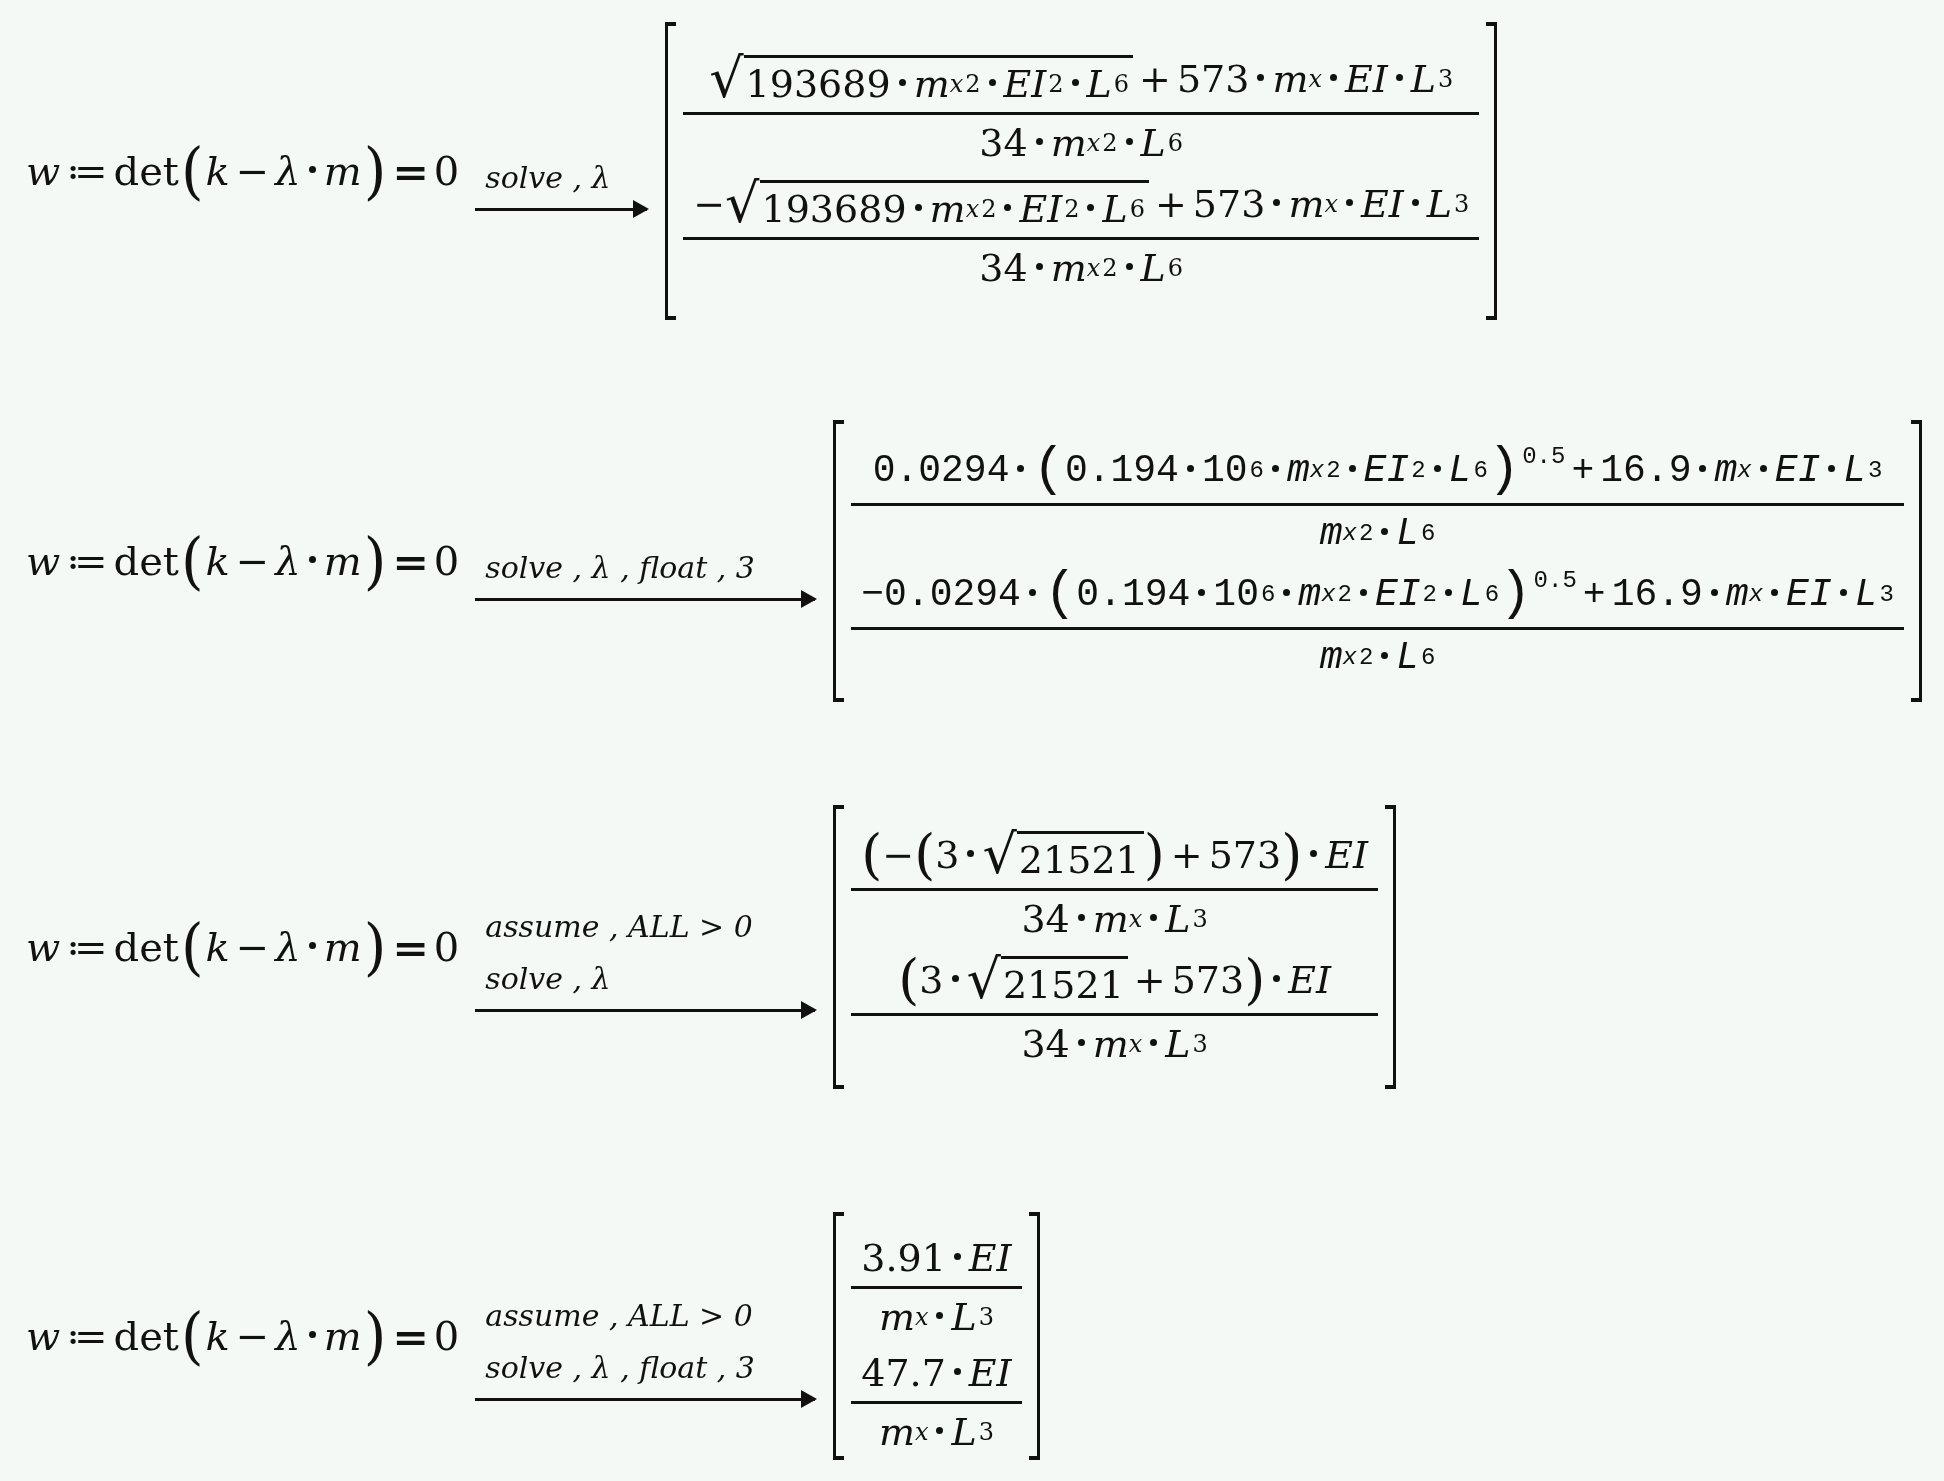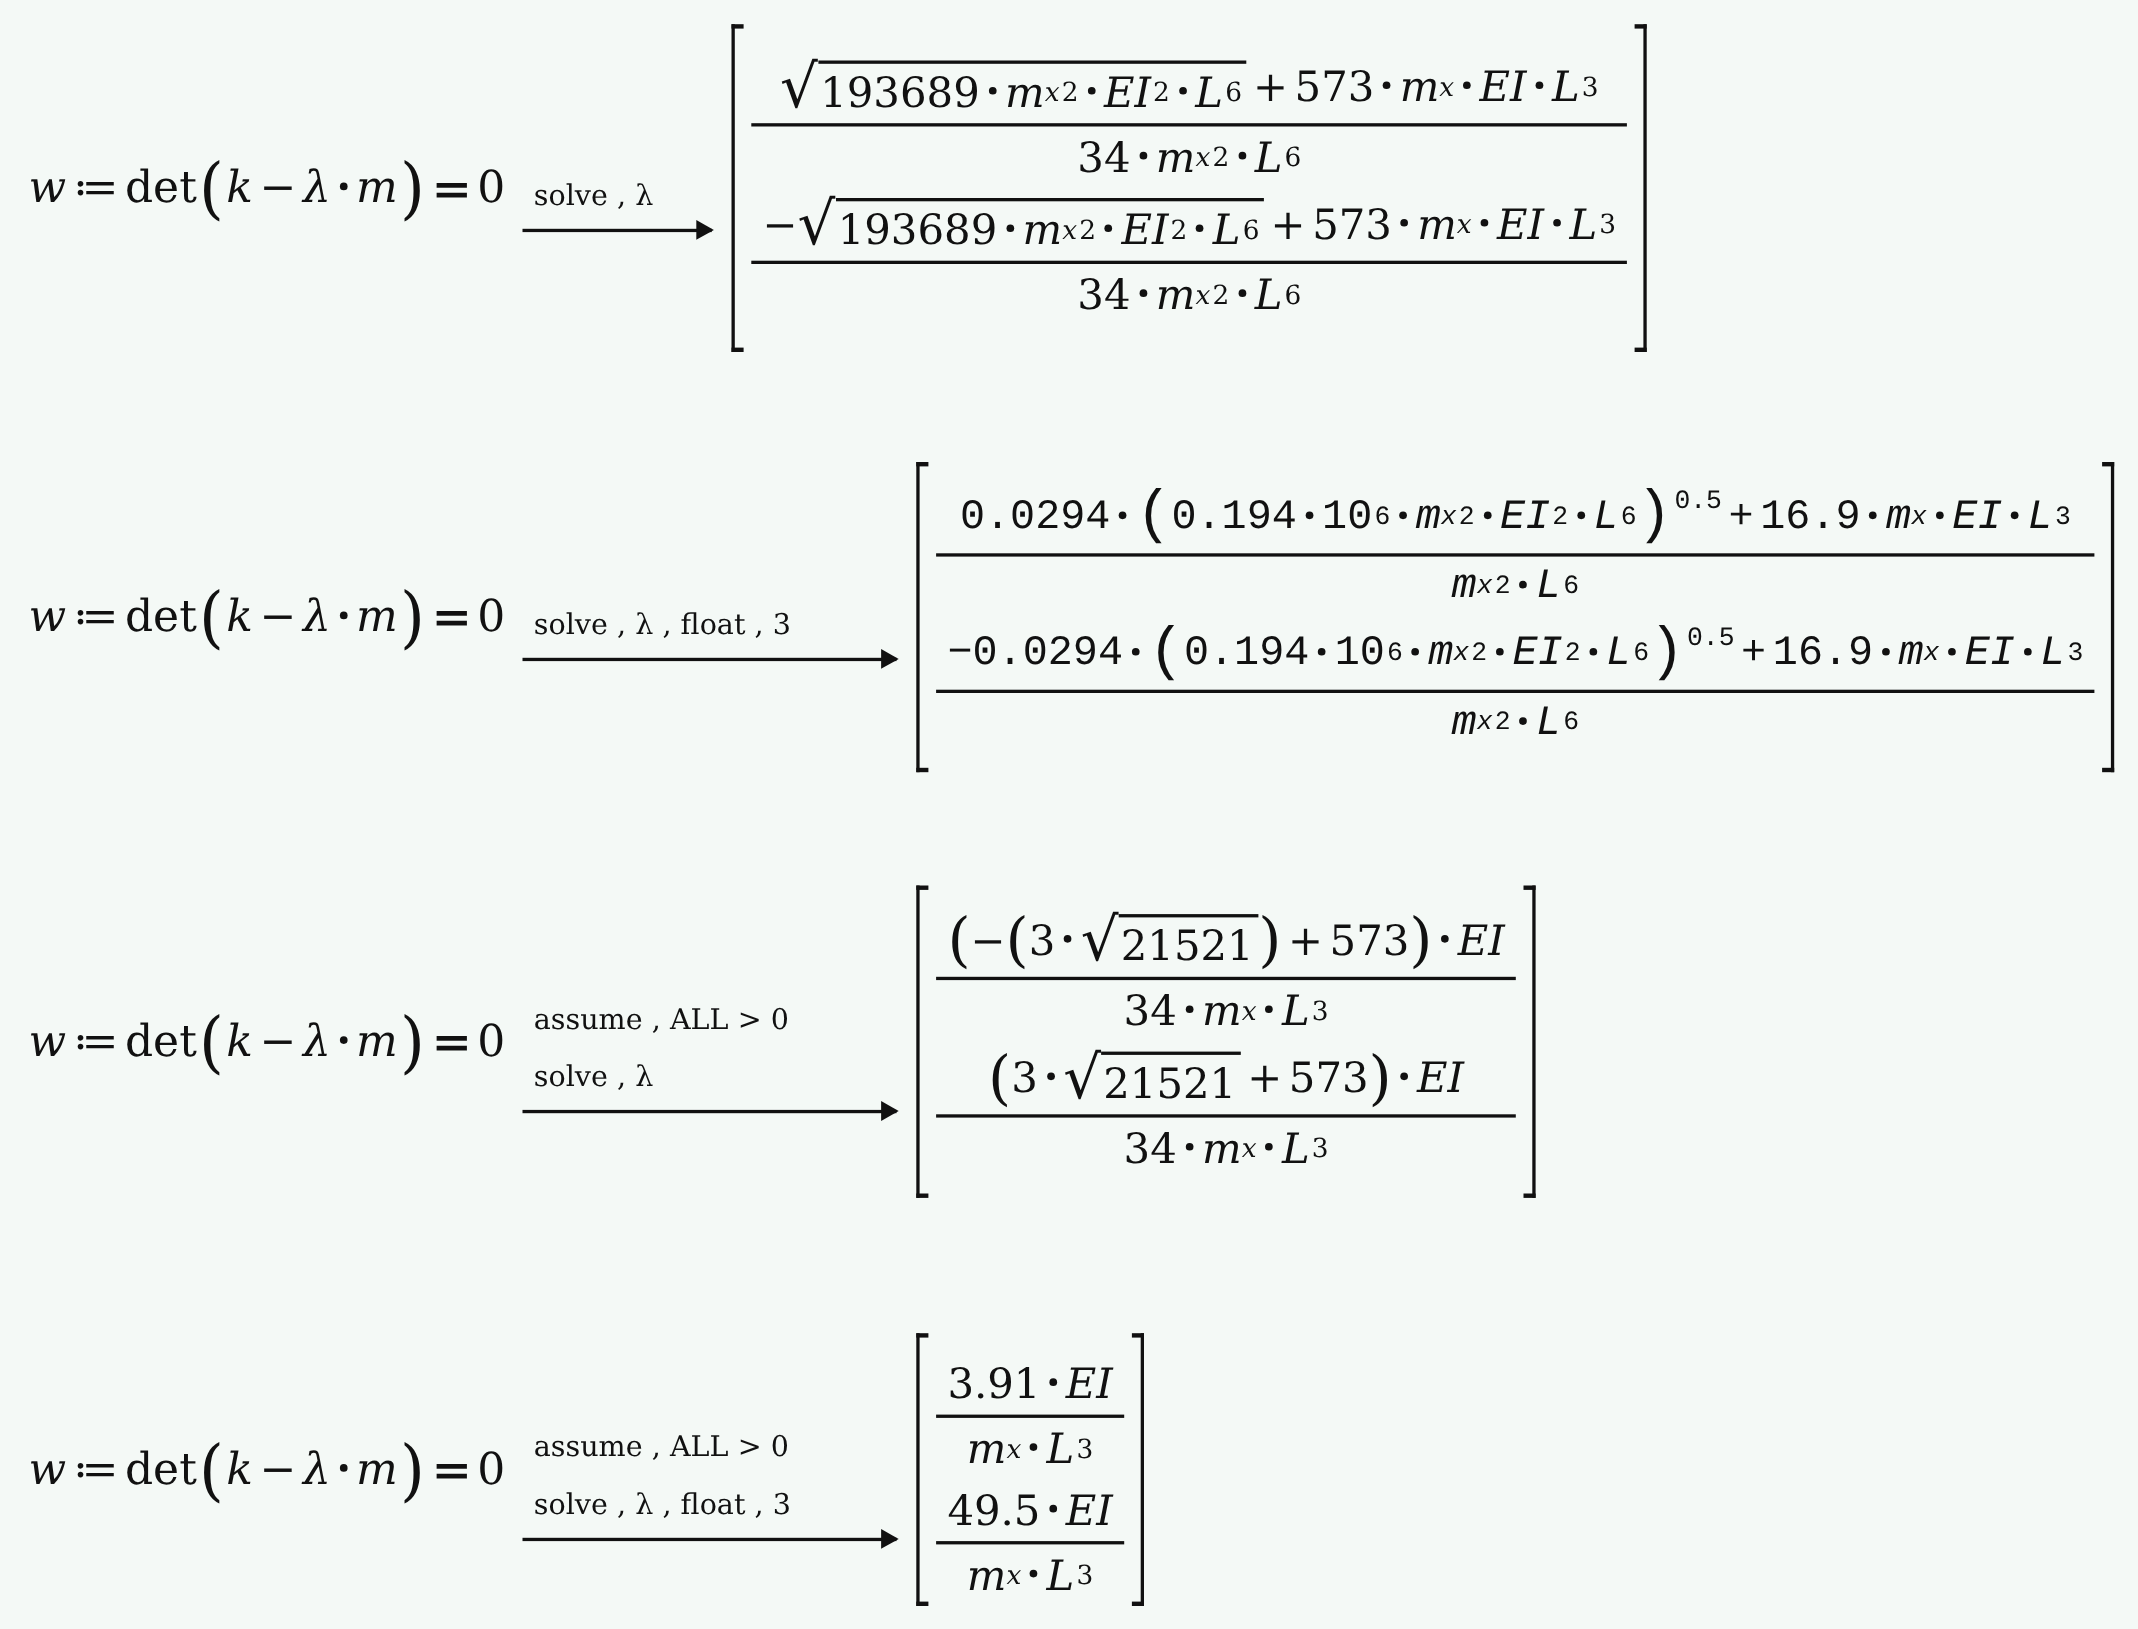--- a/index.html
+++ b/index.html
@@ -15,21 +15,21 @@
     display:flex; align-items:center;
   }
   .lhs i { font-style:italic; }
   .paren { font-size:58px; font-weight:200; line-height:1; transform:scaleY(1.05); display:inline-block; margin:0 2px; }
   .dot { display:inline-block; width:7px; height:7px; border-radius:50%; background:#111; margin:0 8px; vertical-align:middle; position:relative; top:-2px; }
   .eqbold { font-weight:900; margin:0 6px; transform:scaleX(1.1); display:inline-block; }
   .op { margin:0 6px; }
 
   .arrowwrap { position:relative; margin-left:16px; display:flex; flex-direction:column; justify-content:flex-end; }
   .kw {
-    font-size:26px; white-space:nowrap; line-height:52px; padding-left:10px;
+    font-style:italic; font-size:30px; white-space:nowrap; line-height:52px; padding-left:10px;
   }
   .arrow { position:relative; height:3px; background:#111; margin-top:4px; }
   .arrow::after {
     content:""; position:absolute; right:-2px; top:-8px;
     width:0; height:0; border-left:16px solid #111;
     border-top:9px solid transparent; border-bottom:9px solid transparent;
   }
 
   .matrix { position:relative; margin-left:18px; padding:0 18px; display:flex; flex-direction:column; }
   .matrix::before, .matrix::after {
@@ -377,21 +377,21 @@
       <div class="den">
         <i>m</i>
           <sub>x</sub>
           <span class="dot"></span>
         <i>L</i>
           <sup>3</sup>
       </div>
     </div>
     <div class="frac">
       <div class="num">
-        <span>49.5</span>
+        <span>47.7</span>
           <span class="dot"></span>
           <i>EI</i>
       </div>
       <div class="bar"></div>
       <div class="den">
         <i>m</i>
           <sub>x</sub>
           <span class="dot"></span>
         <i>L</i>
           <sup>3</sup>

